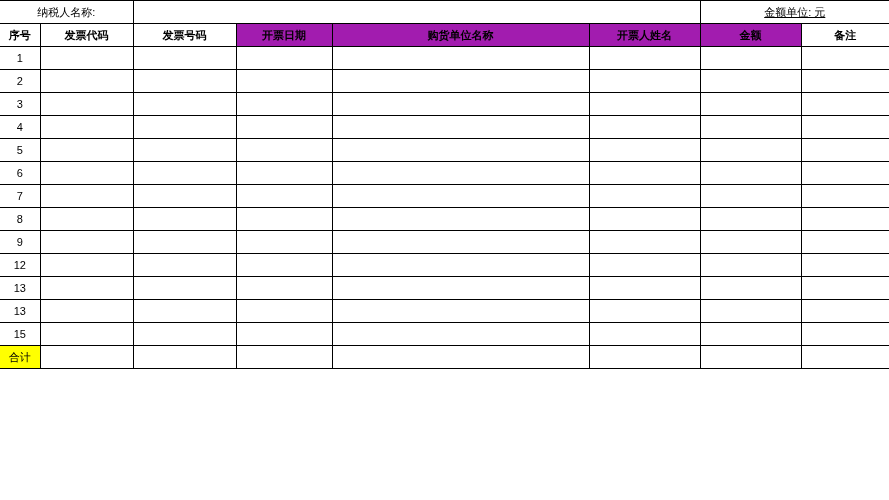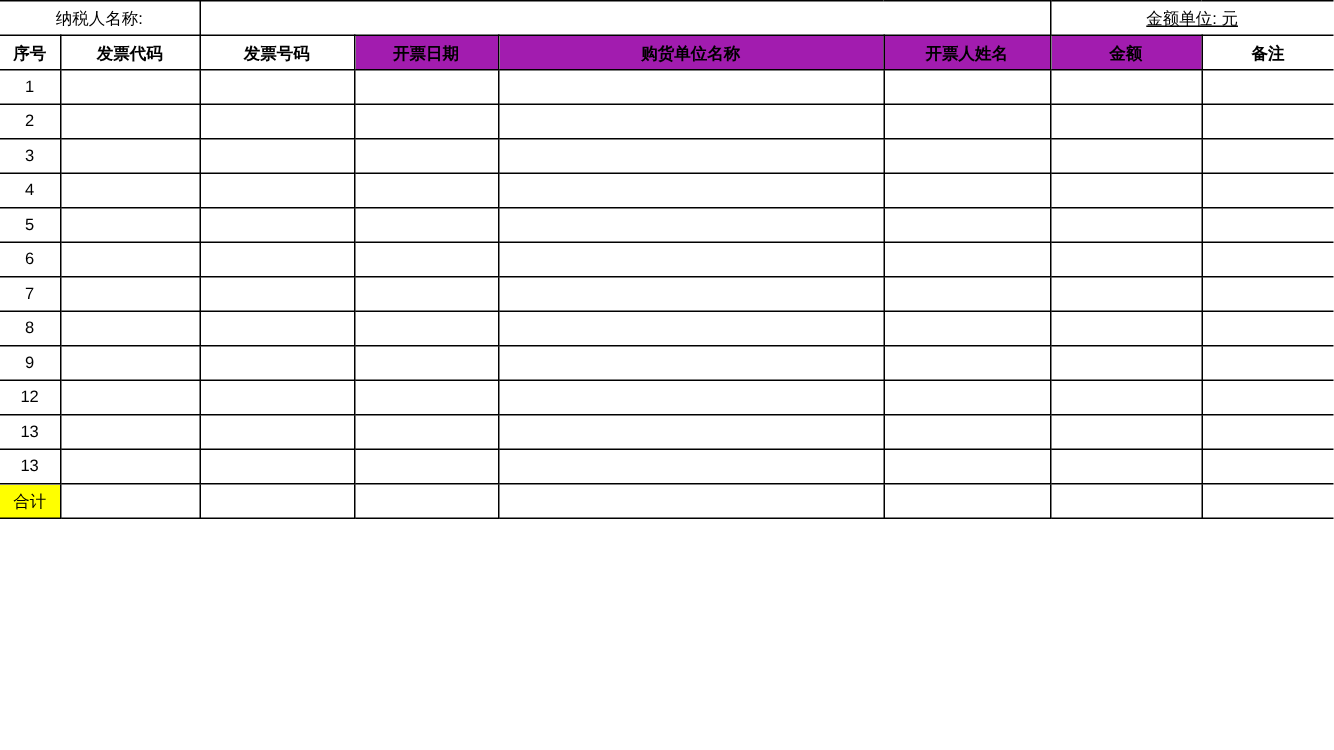--- a/index.html
+++ b/index.html
@@ -238,20 +238,30 @@
       <tr class="data-row">
         <td class="seq-cell">13</td>
         <td></td>
         <td></td>
         <td></td>
         <td></td>
         <td></td>
         <td></td>
         <td class="note-cell"></td>
       </tr>
+      <tr class="data-row">
+        <td class="seq-cell">15</td>
+        <td></td>
+        <td></td>
+        <td></td>
+        <td></td>
+        <td></td>
+        <td></td>
+        <td class="note-cell"></td>
+      </tr>
 
       <tr class="total-row">
         <td class="total-label">合计</td>
         <td></td>
         <td></td>
         <td></td>
         <td></td>
         <td></td>
         <td></td>
         <td class="note-cell"></td>

